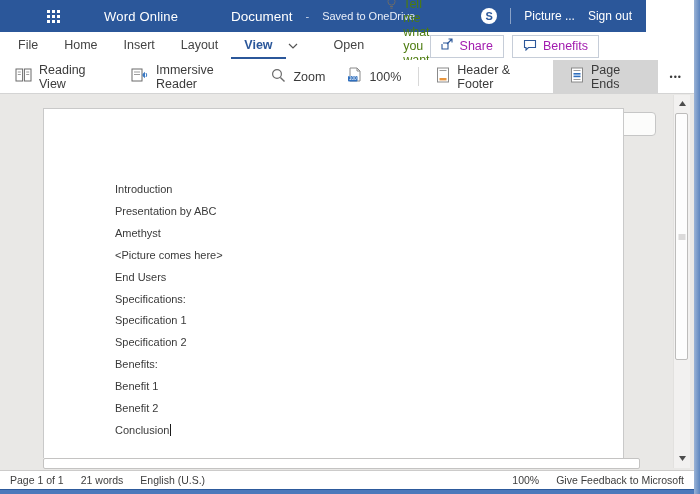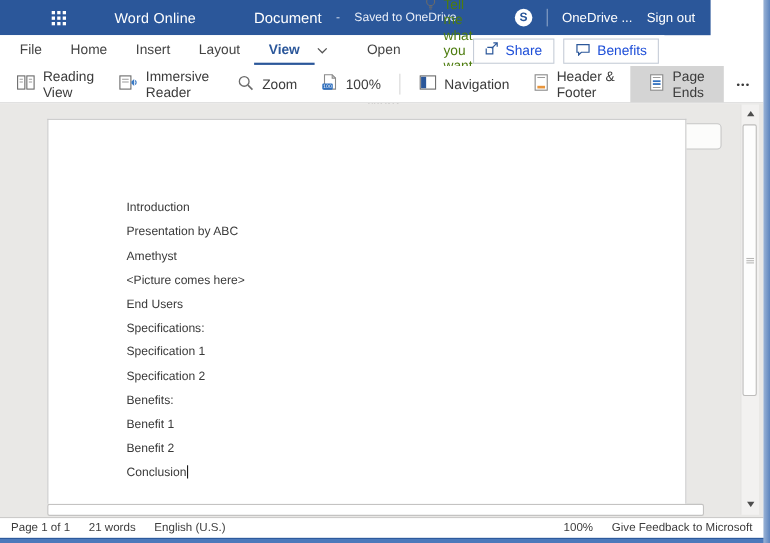--- a/index.html
+++ b/index.html
@@ -36,21 +36,21 @@
   .menubar { position:absolute; top:32px; left:0; width:604px; height:28px; background:#fff;
     display:flex; align-items:center; font-size:12.5px; color:#444; }
   .menu-tab { padding:0 13px; height:26px; line-height:25px; cursor:pointer; }
   .menu-tab:first-child { margin-left:5px; }
   .menu-tab.active { color:#2b579a; border-bottom:2px solid #2b579a; font-weight:bold; }
   .ribbon-chevron { margin:0 6px 0 2px; cursor:pointer; display:flex; align-items:center; }
   .open-in-word { margin-left:20px; padding:0 10px; cursor:pointer; }
   .tell-me { margin-left:12px; display:flex; align-items:flex-start; gap:6px; color:#4d7c0f; cursor:text; }
   .menu-actions { margin-left:auto; display:flex; gap:8px; padding-right:6px; }
   .action-btn { display:flex; align-items:center; gap:6px; border:1px solid #c6cdd8;
-    background:#fff; height:23px; padding:0 10px; font-size:12.5px; color:#1d4ed8; cursor:pointer;
+    background:#fff; height:23px; padding:0 10px; font-size:12.5px; color:#a21caf; cursor:pointer;
     font-family:"Liberation Sans",sans-serif; }
 
   
   .ribbon { position:absolute; top:60px; left:0; width:694px; height:34px; background:#fff;
     border-bottom:1px solid #d4d4d4; display:flex; align-items:stretch; font-size:12.5px;
     color:#3b3b3b; padding-left:4px; }
   .ribbon-btn { display:flex; align-items:center; gap:7px; padding:0 11px; cursor:pointer; }
   .ribbon-btn.active { background:#d4d4d4;padding-left:17px; }
   .ribbon-divider { width:1px; background:#d8d8d8; margin:7px 6px; }
   .ribbon-overflow { display:flex; align-items:center; padding:0 12px; font-size:9px;
@@ -112,21 +112,21 @@
     </div>
     <span class="app-name">Word Online</span>
     <div class="title-group">
       <span class="doc-title">Document</span>
       <span class="title-sep">-</span>
       <span class="save-status">Saved to OneDrive</span>
     </div>
     <div class="topbar-right">
       <span class="skype">S</span>
       <span class="topbar-divider"></span>
-      <span class="user-name">OneDrive ...</span>
+      <span class="user-name">Picture ...</span>
       <span class="sign-out">Sign out</span>
     </div>
   </header>
 
   <nav class="menubar">
     <span class="menu-tab">File</span>
     <span class="menu-tab">Home</span>
     <span class="menu-tab">Insert</span>
     <span class="menu-tab">Layout</span>
     <span class="menu-tab active">View</span>
@@ -209,29 +209,20 @@
             <path d="M10,1 v3 h3" fill="none" stroke="#8a8a8a"></path>
             <rect x="1" y="9" width="9.5" height="5.5" rx="1" fill="#2f6fbe"></rect>
             <text x="5.75" y="13.3" font-size="4.6" fill="#fff" text-anchor="middle" font-family="Liberation Sans, sans-serif">100</text>
           </svg>
       </span>
       <span>100%</span>
     </div>
     <div class="ribbon-divider"></div>
     <div class="ribbon-btn">
       <span>
-        <svg width="16" height="14" viewBox="0 0 16 14">
-            <rect x="1" y="1" width="14" height="12" fill="#fff" stroke="#6b6b6b"></rect>
-            <rect x="1.8" y="1.8" width="4.6" height="10.4" fill="#2b579a"></rect>
-          </svg>
-      </span>
-      <span>Navigation</span>
-    </div>
-    <div class="ribbon-btn">
-      <span>
         <svg width="14" height="16" viewBox="0 0 14 16">
             <rect x="1.5" y="1" width="11" height="14" fill="#fff" stroke="#8a8a8a"></rect>
             <line x1="3.5" y1="3.5" x2="10.5" y2="3.5" stroke="#9c9c9c"></line>
             <rect x="3.5" y="11" width="7" height="2.4" fill="#e8953c"></rect>
           </svg>
       </span>
       <span>Header &amp; Footer</span>
     </div>
     <div class="ribbon-btn active">
       <span>

